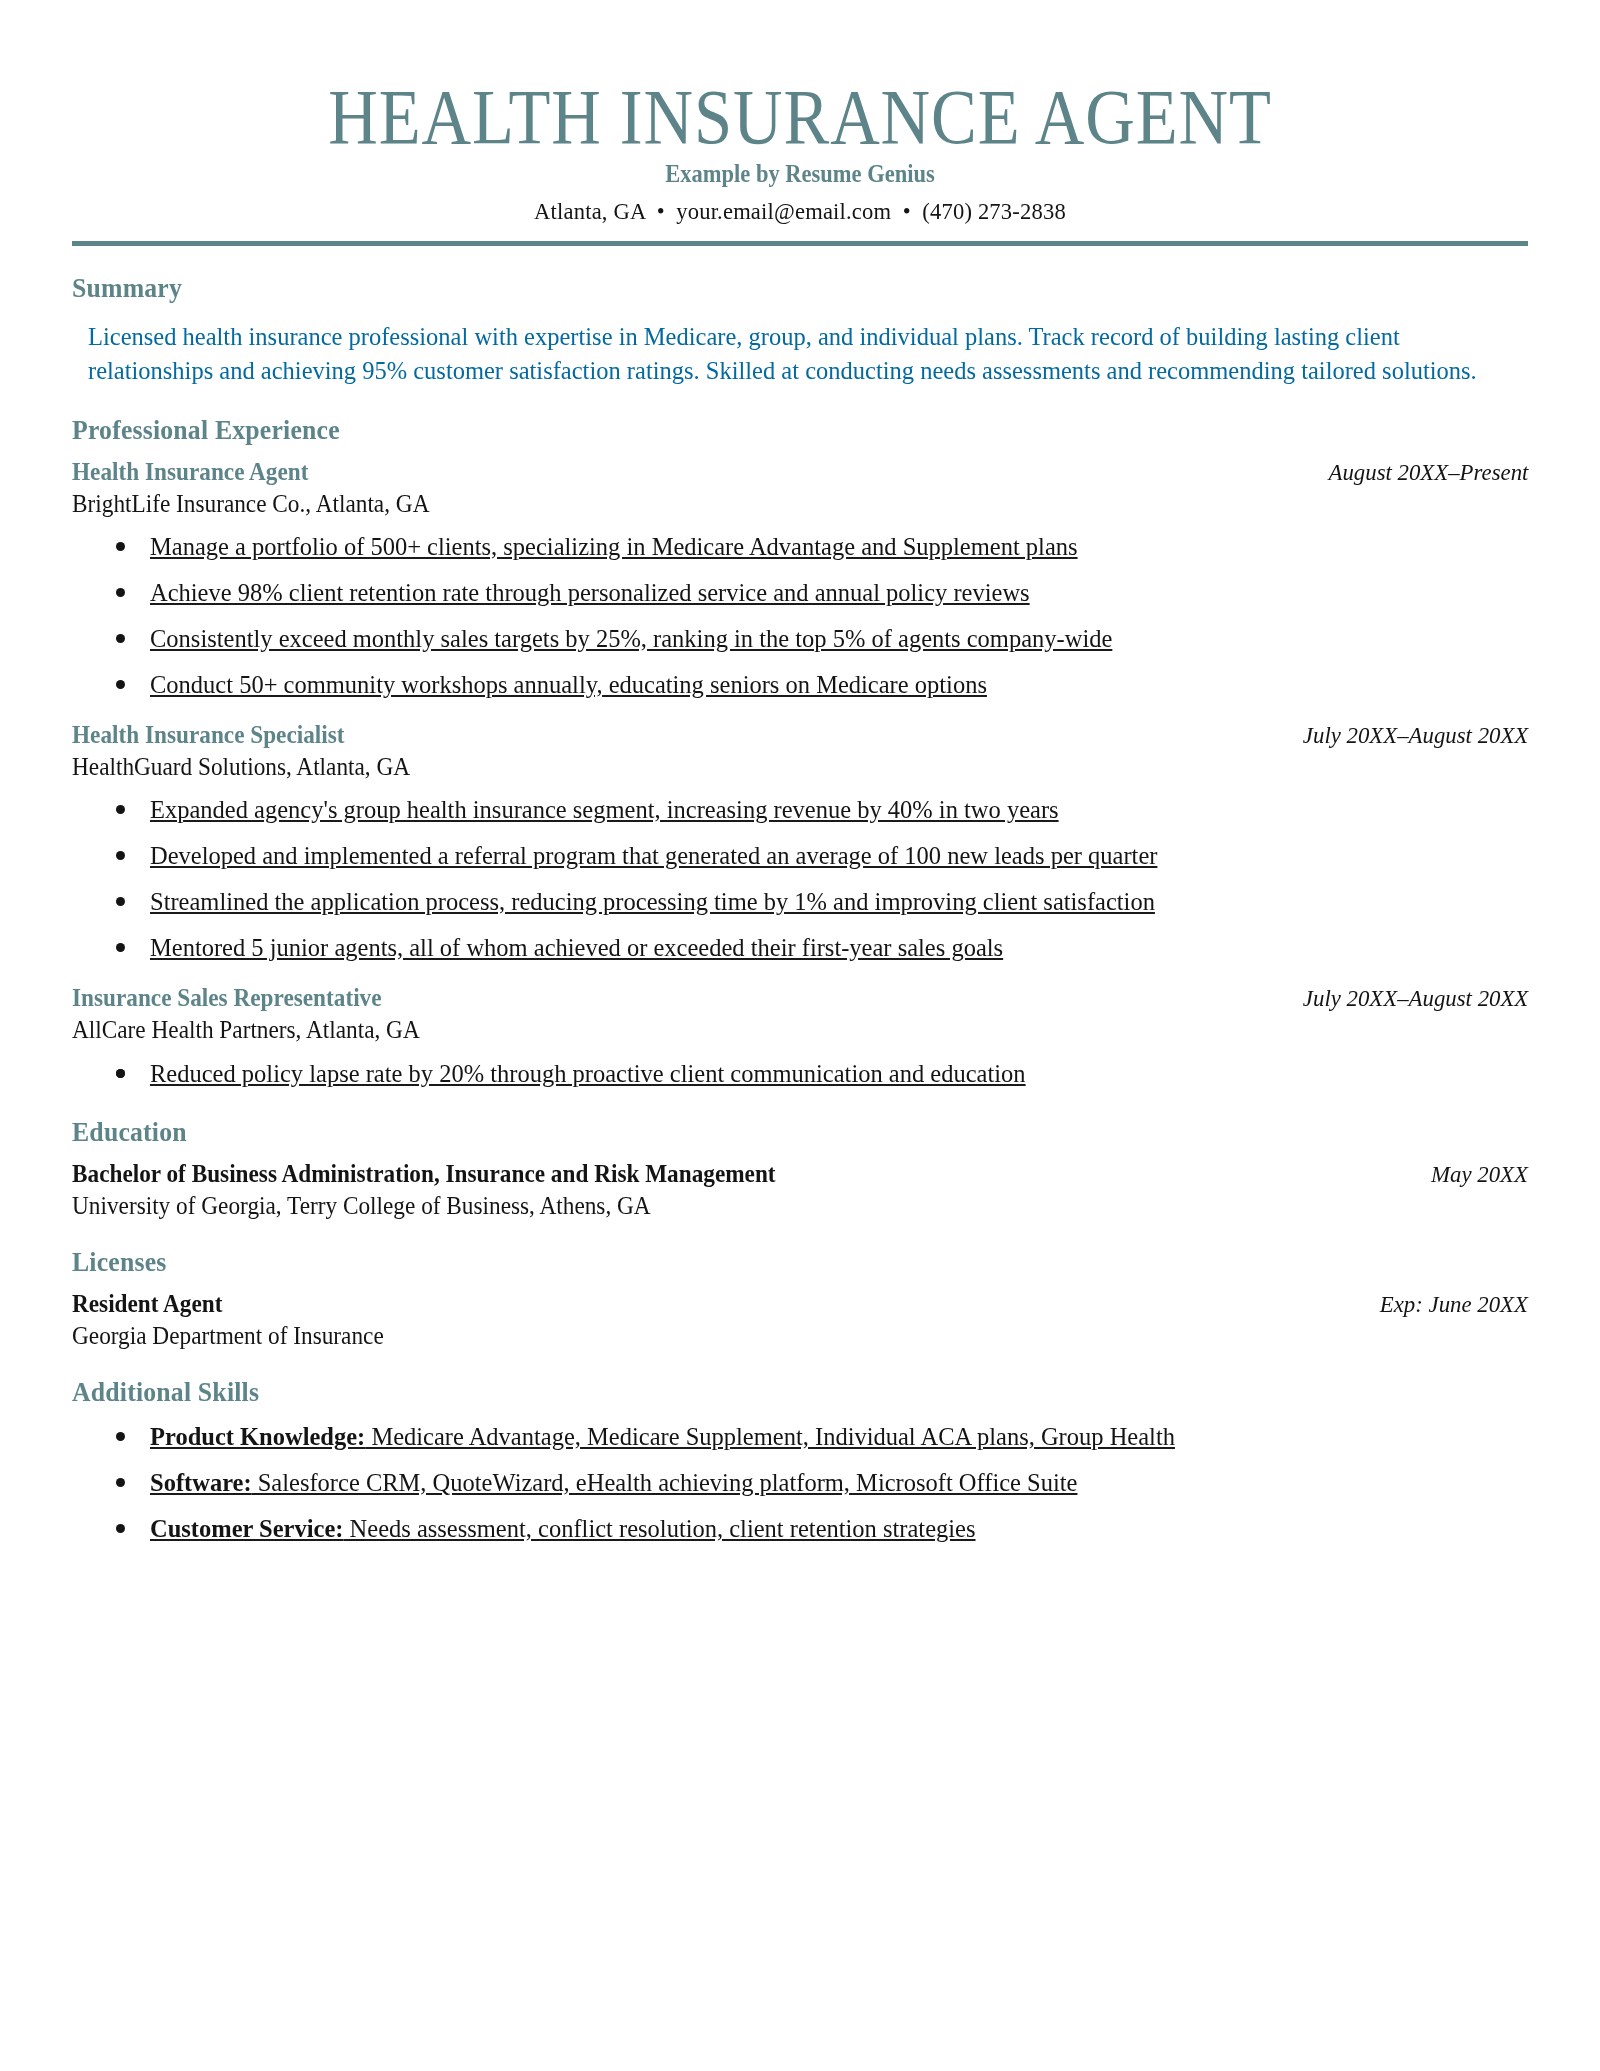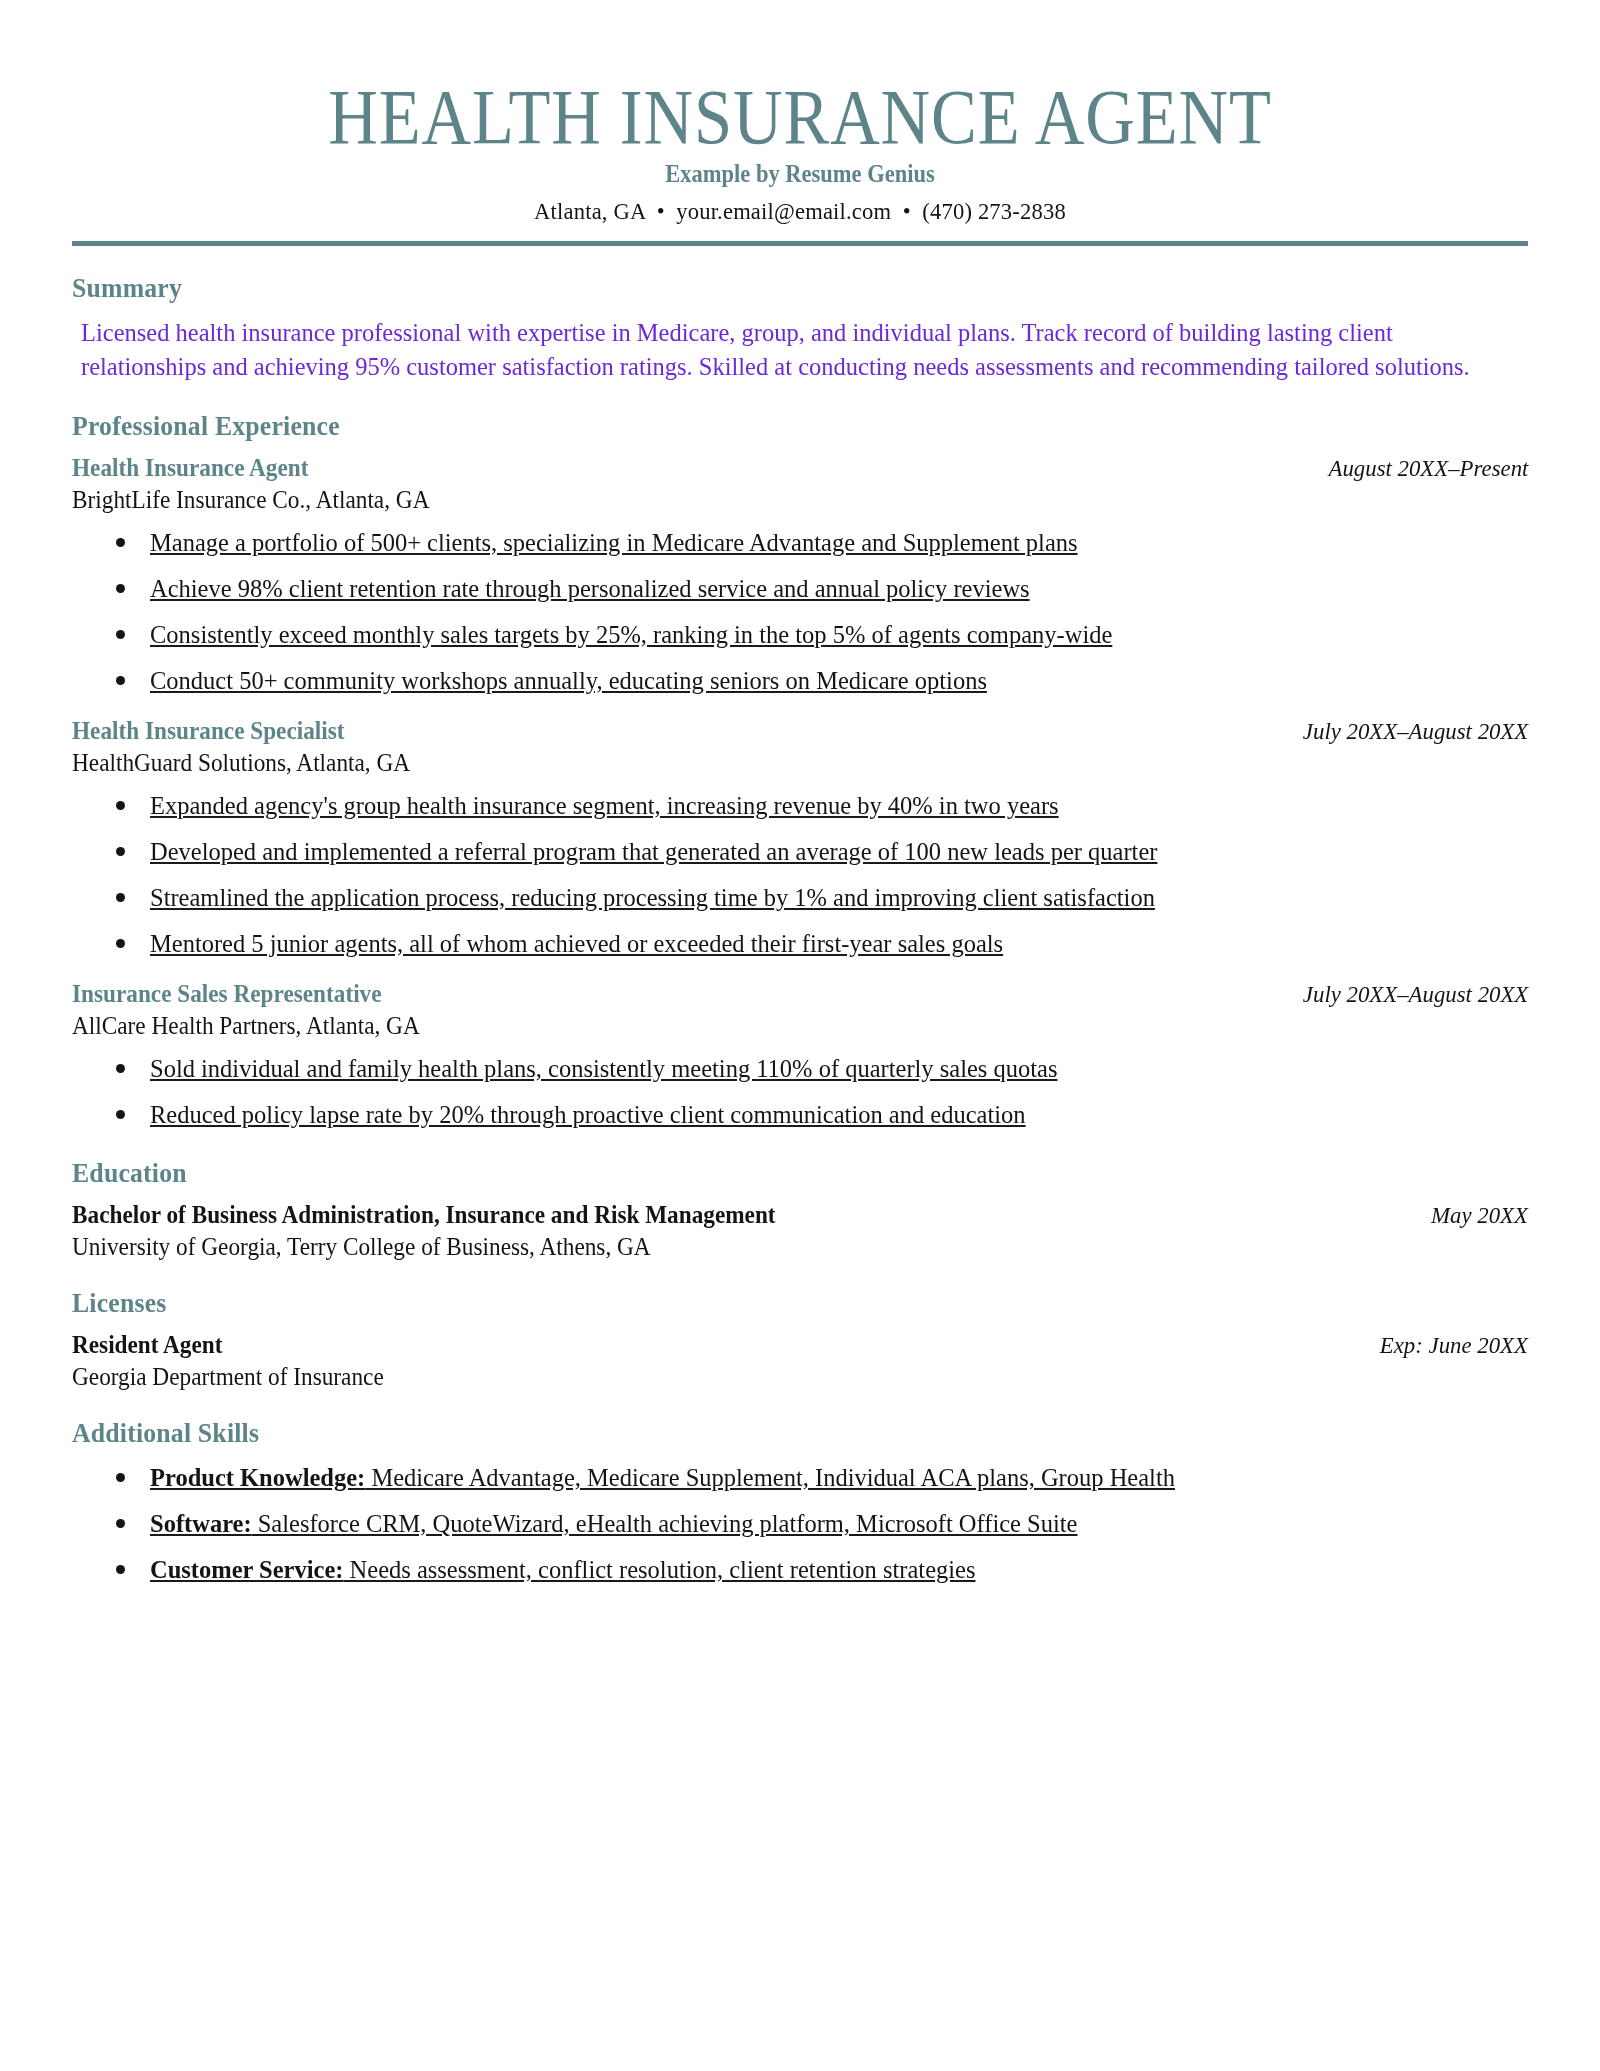--- a/index.html
+++ b/index.html
@@ -72,22 +72,22 @@
     font-weight: 700;
     color: #5d8489;
     margin: 0 0 12px 0;
     letter-spacing: 0.2px;
     transform: scaleX(0.92);
     transform-origin: left center;
   }
   .summary-text {
     font-size: 24.5px;
     line-height: 1.38;
-    color: #6d28d9;
-    margin: 9px;
+    color: #0369a1;
+    margin: 16px;
     text-align: left;
     max-width: 1420px;
   }
 
   
   .entry {
     margin-top: 20px;
   }
   .entry:first-of-type {
     margin-top: 4px;
@@ -209,21 +209,21 @@
             <li><span class="dot"></span><span>Mentored 5 junior agents, all of whom achieved or exceeded their first-year sales goals</span></li>
           </ul>
         </div>
         <div class="entry">
           <div class="entry-row">
             <div class="entry-title">Insurance Sales Representative</div>
             <div class="entry-date">July 20XX–August 20XX</div>
           </div>
           <div class="entry-org">AllCare Health Partners, Atlanta, GA</div>
           <ul class="bullets">
-            <li><span class="dot"></span><span>Sold individual and family health plans, consistently meeting 110% of quarterly sales quotas</span></li>
+            <li><span class="dot"></span></li>
             <li><span class="dot"></span><span>Reduced policy lapse rate by 20% through proactive client communication and education</span></li>
           </ul>
         </div>
       </div>
   </div>
 
   <div class="section">
     <div class="section-heading">Education</div>
     <div id="education-entries">
         <div class="entry">

